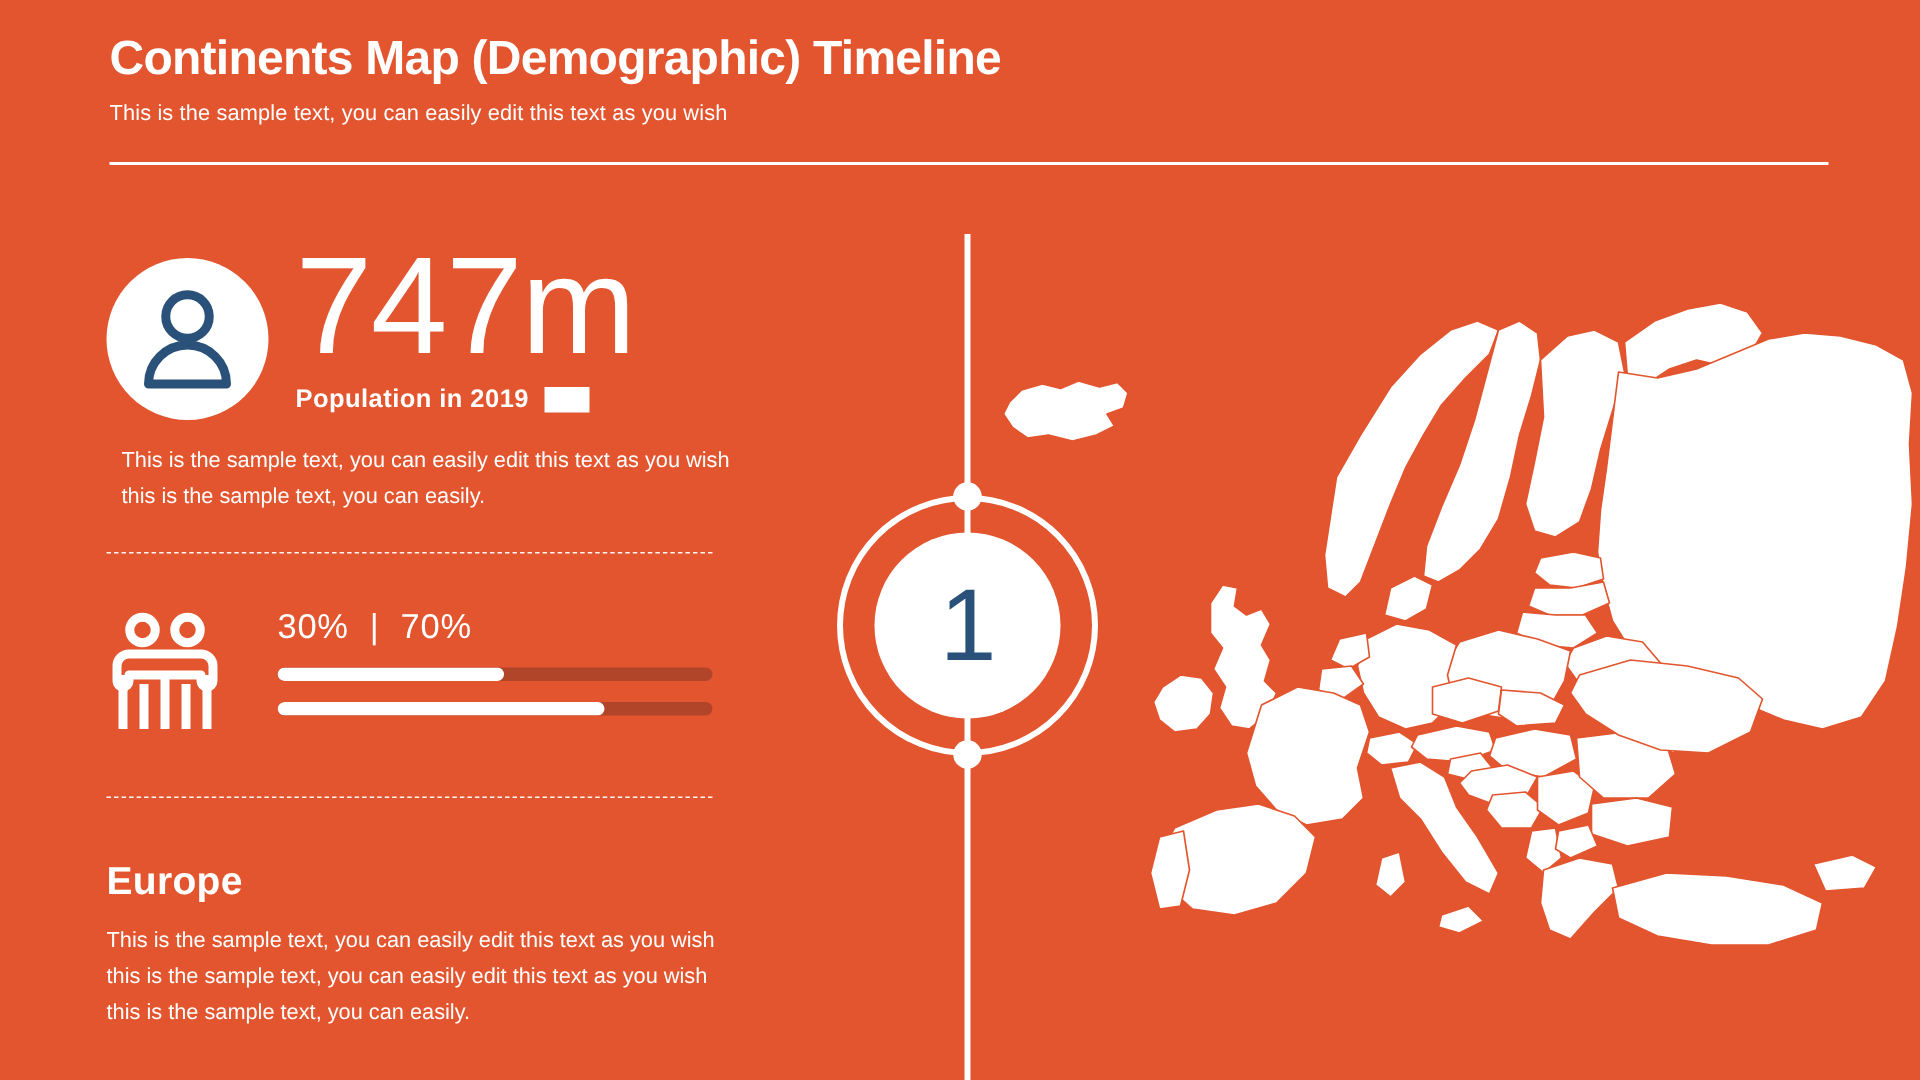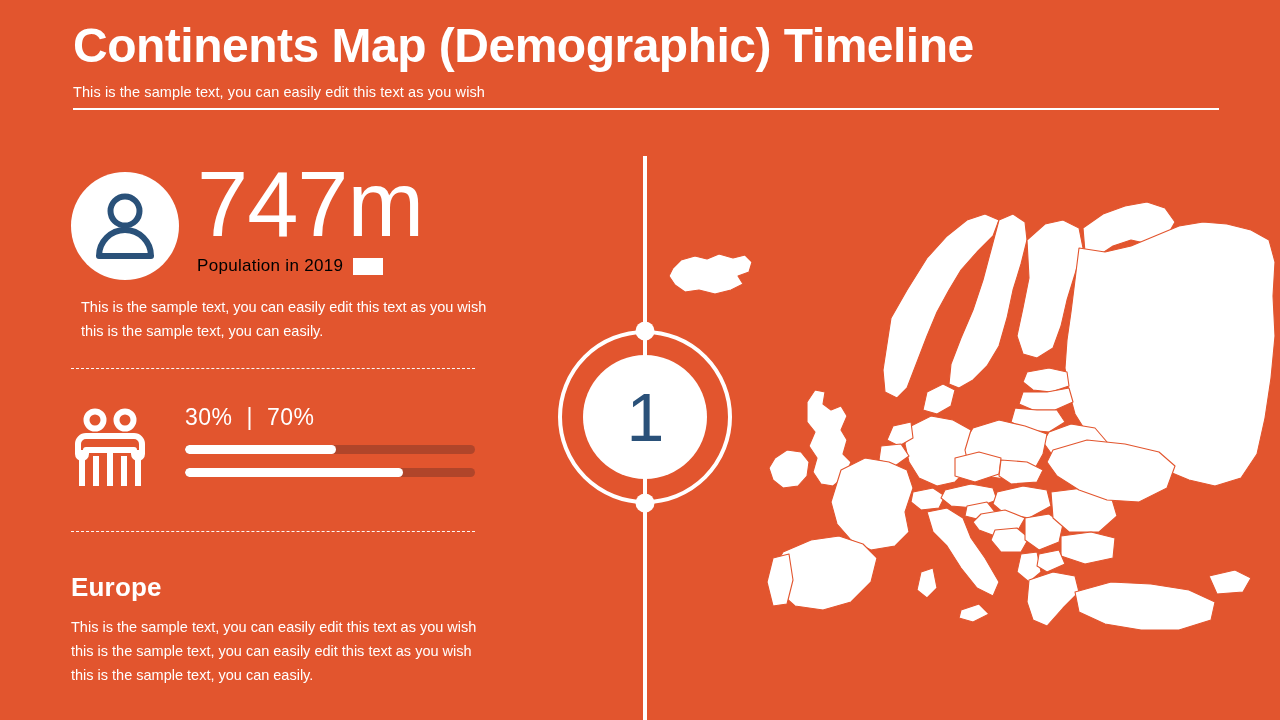--- a/index.html
+++ b/index.html
@@ -7,21 +7,21 @@
   body {
     background:#E2552E;
     font-family:"Liberation Sans", sans-serif;
     position:relative;
     color:#ffffff;
   }
 
   
   #header { position:absolute; left:73px; top:22px; width:1146px; }
   #page-title {
-    font-size:48px;
+    font-size:32px;
     font-weight:bold;
     letter-spacing:-0.5px;
     line-height:1.0;
     color:#ffffff;
     white-space:nowrap;
   }
   #page-subtitle {
     margin-top:14px;
     font-size:14.5px;
     font-weight:400;
@@ -55,21 +55,21 @@
     color:#ffffff;
     letter-spacing:-1px;
     white-space:nowrap;
   }
   #population-label-row {
     margin-top:6px;
     display:flex; align-items:center; gap:10px;
     white-space:nowrap;
   }
   #population-label {
-    font-size:17px; font-weight:normal; color:#000000; letter-spacing:0.3px;
+    font-size:17px; font-weight:bold; color:#ffffff; letter-spacing:0.3px;
   }
   #population-swatch { width:30px; height:17px; background:#ffffff; }
 
   #population-desc {
     position:absolute; left:81px; top:279px; width:420px;
     font-size:14.5px; line-height:24px; color:#ffffff;
   }
 
   
   .dashed-divider {

